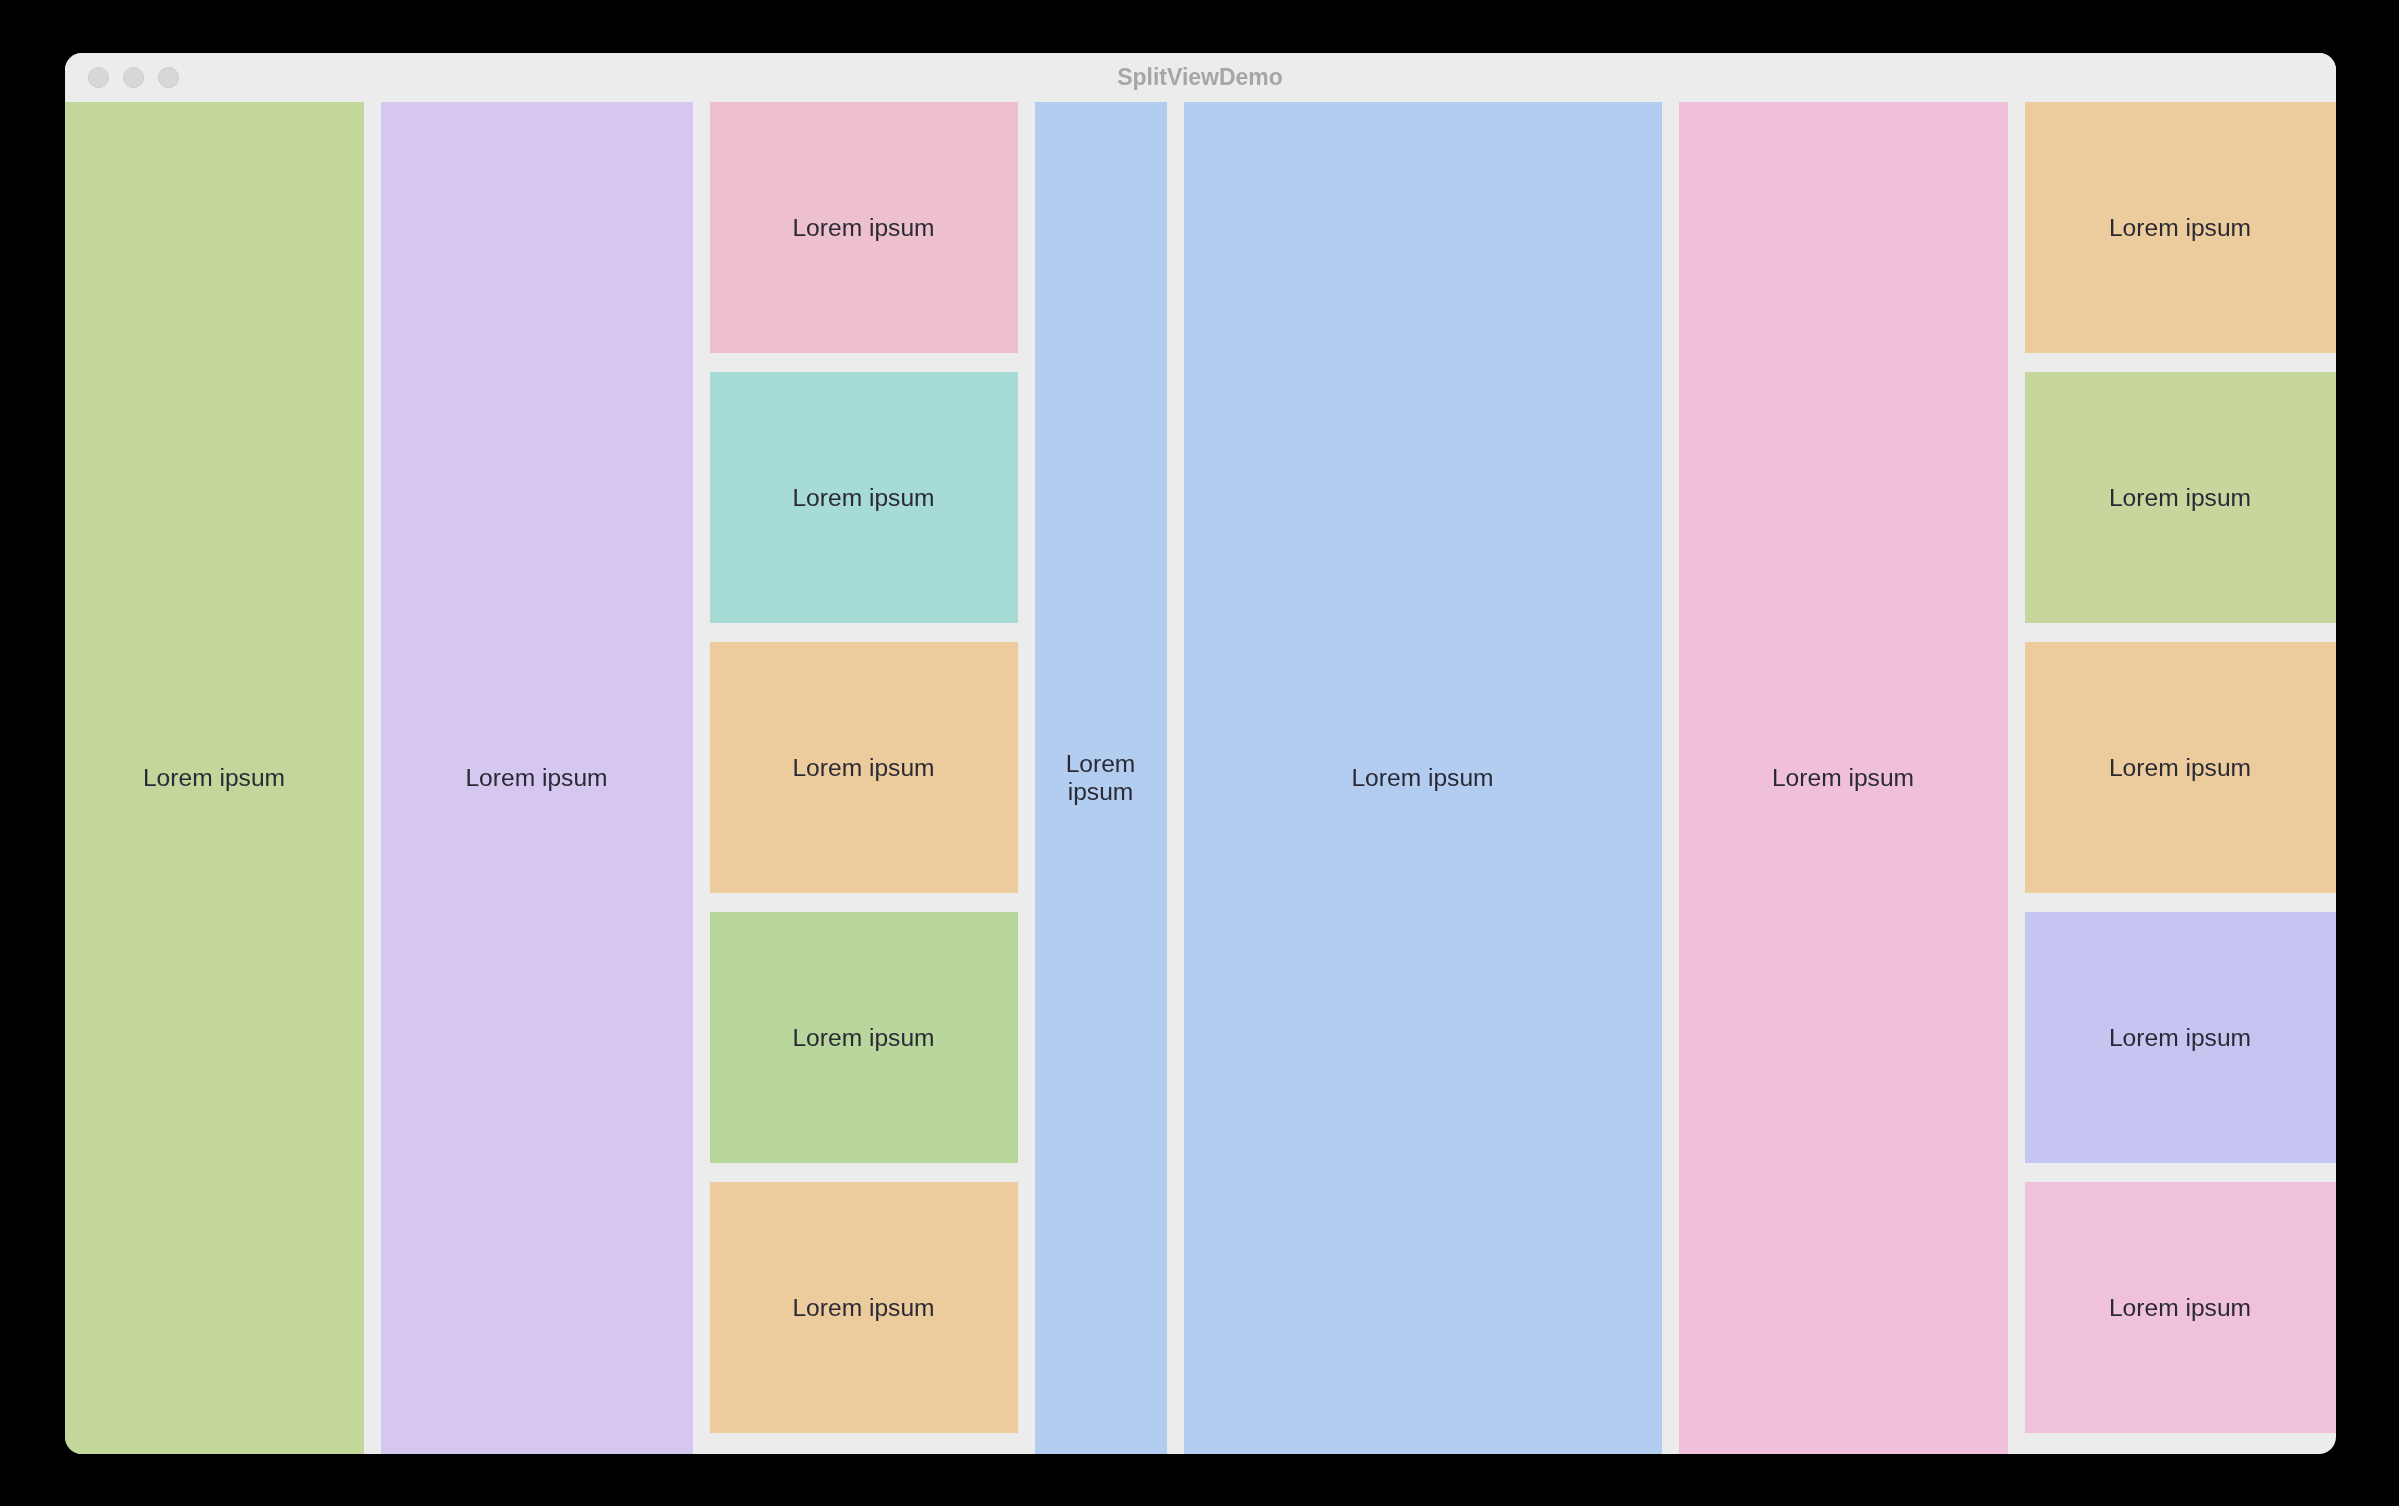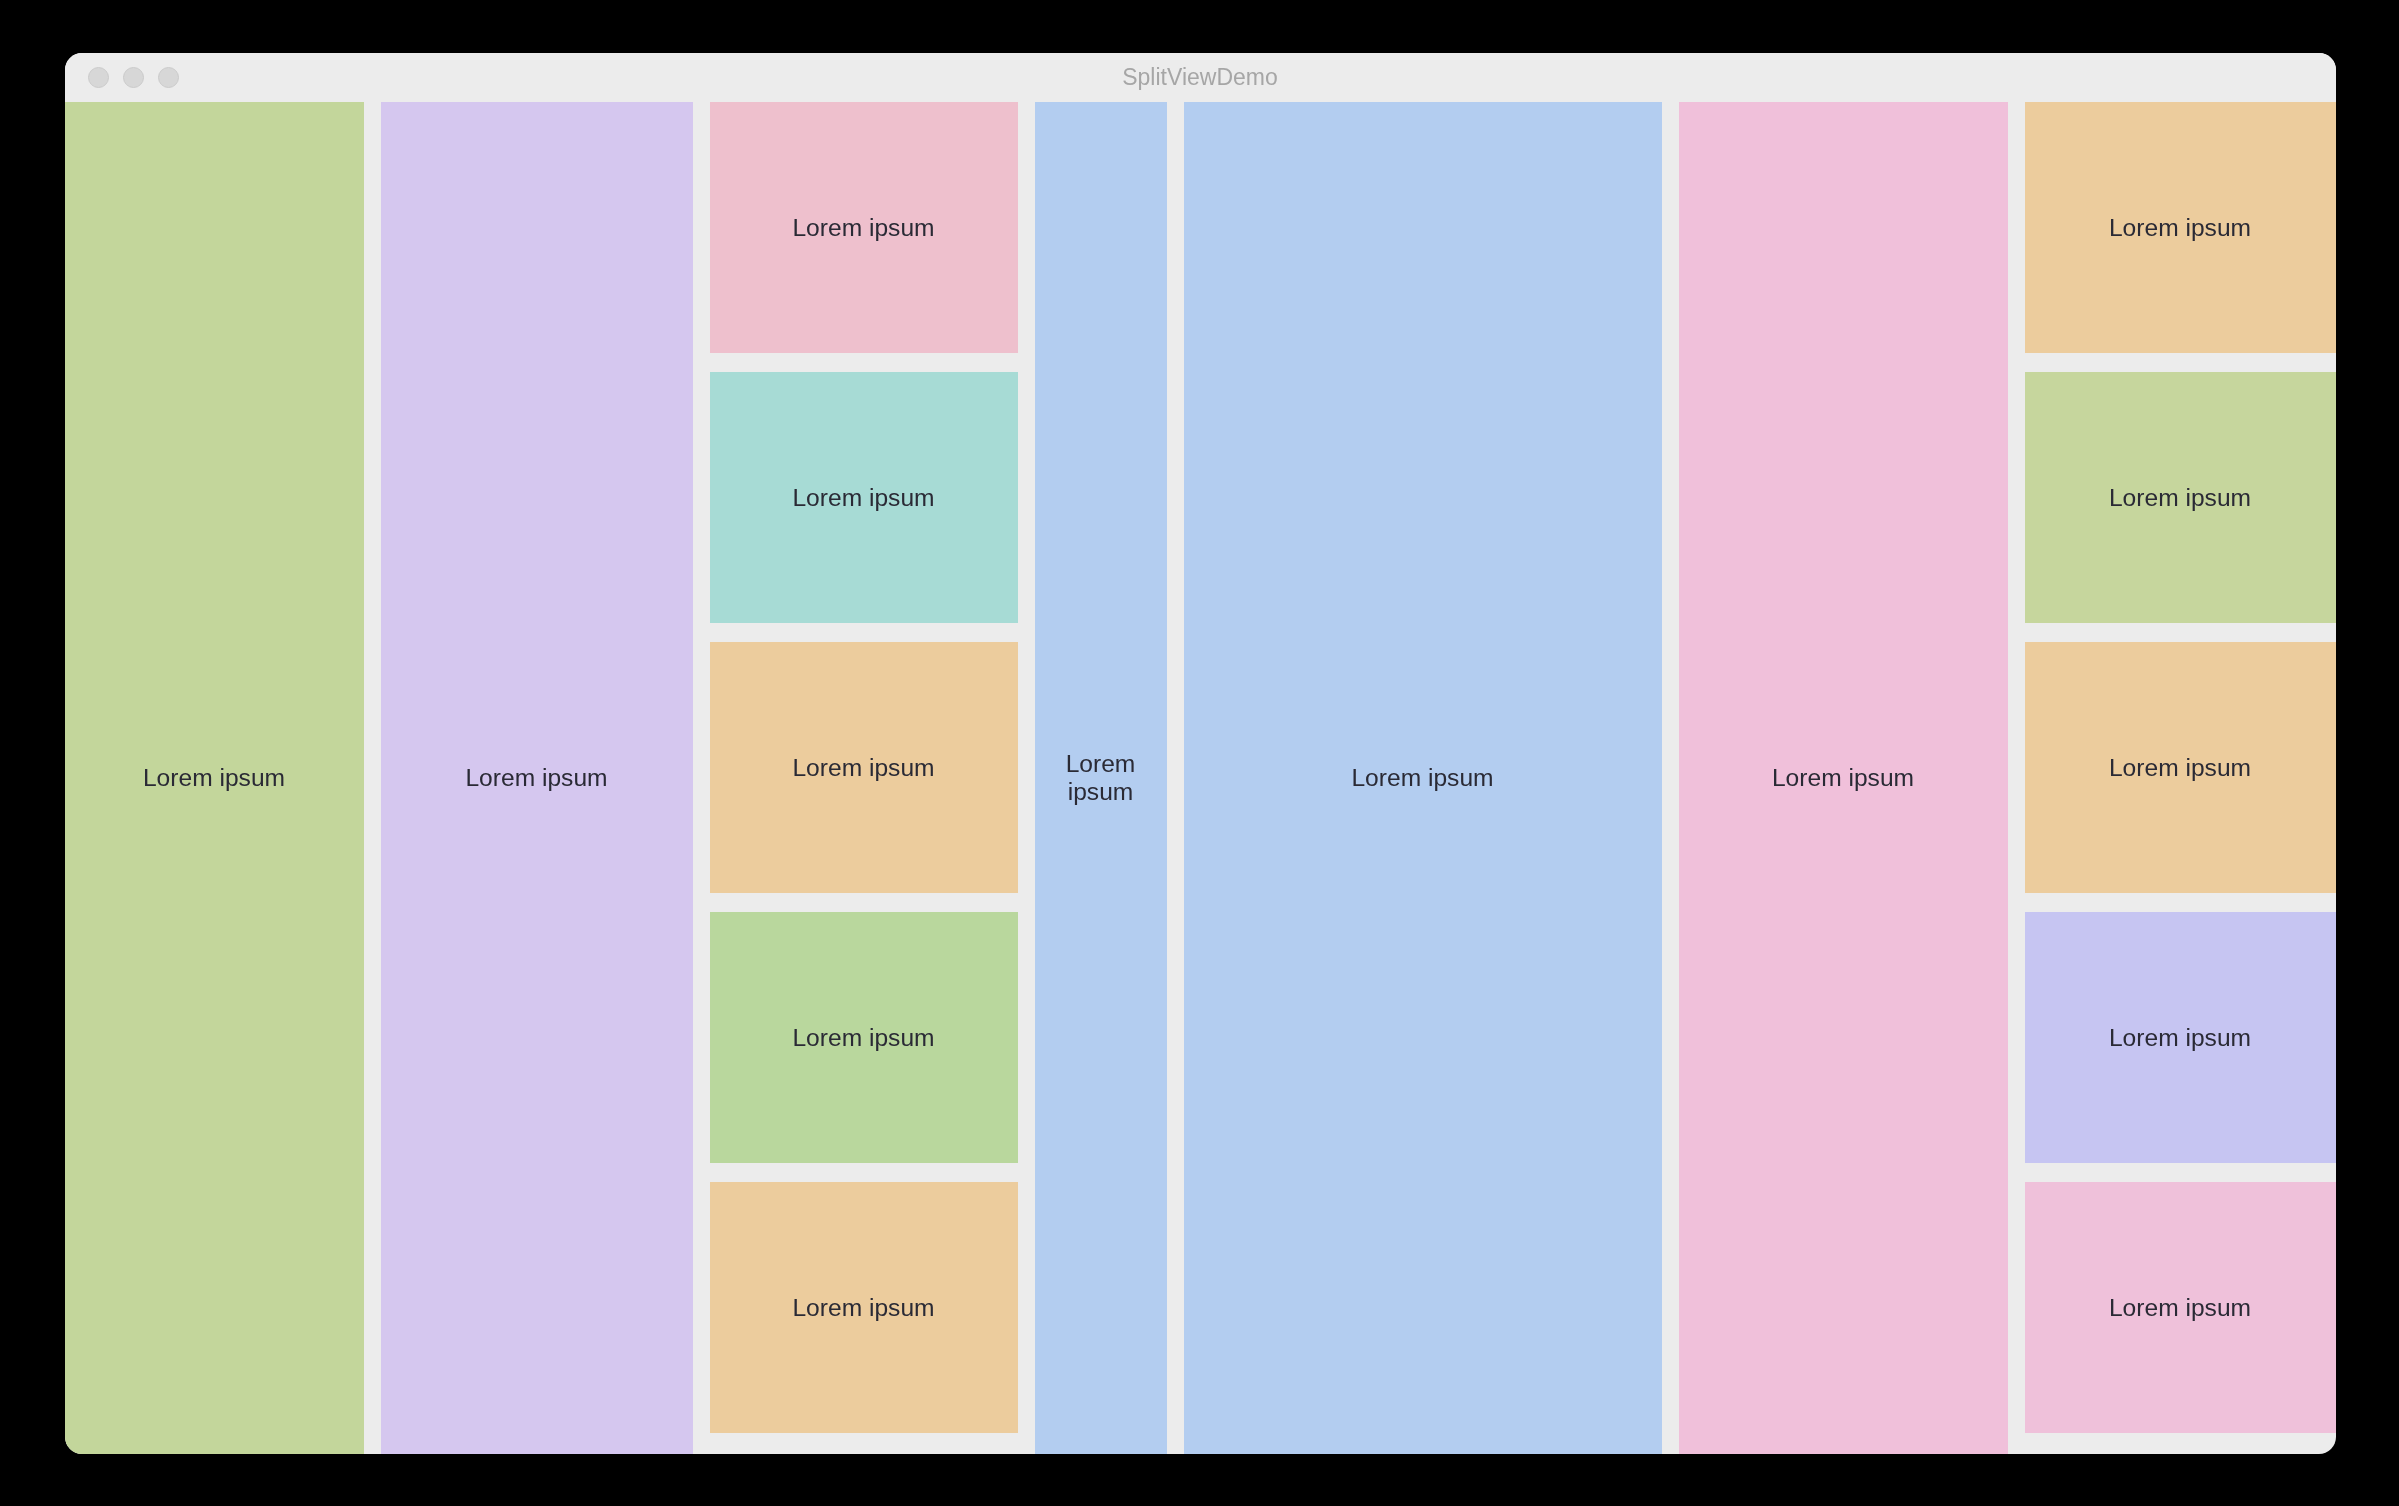--- a/index.html
+++ b/index.html
@@ -50,21 +50,21 @@
       border-radius: 50%;
       background: #d7d7d7;
       border: 0.9px solid #cacaca;
     }
 
     .window-title {
       position: absolute;
       left: 50%;
       transform: translateX(-50%);
       font-size: 23px;
-      font-weight: 400;
+      font-weight: 700;
       color: #a6a6a6;
     }
 
     .content {
       flex: 1;
       display: flex;
       gap: 17px;
       padding: 0;
       overflow: hidden;
     }

